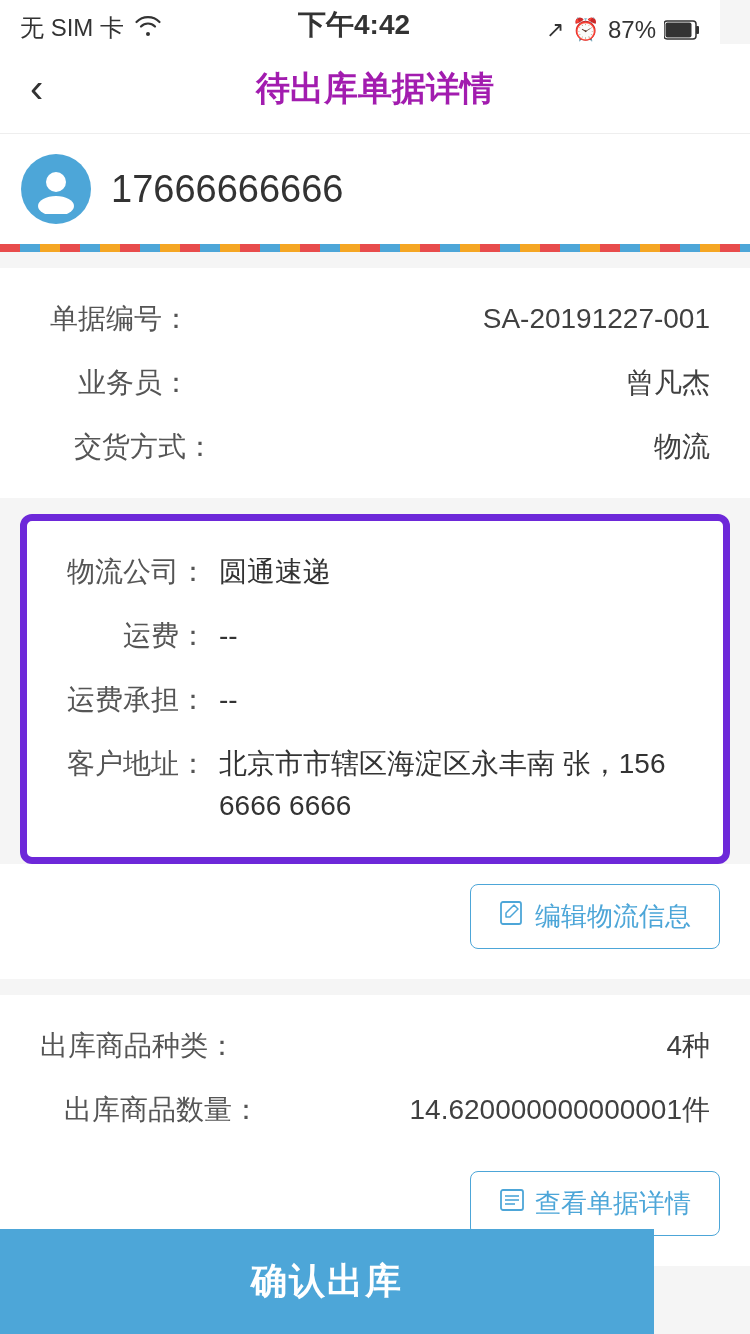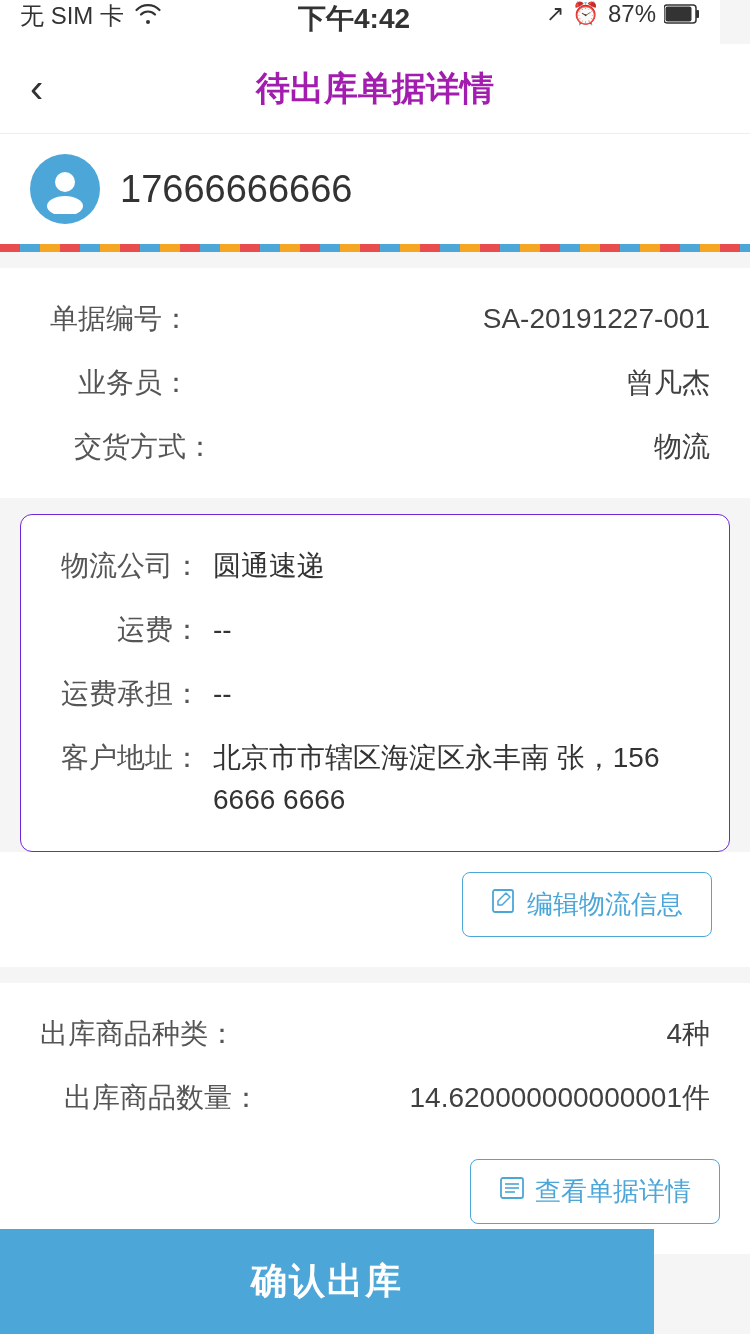--- a/index.html
+++ b/index.html
@@ -13,21 +13,21 @@
       font-size: 28px;
       color: #333;
     }
 
     
     .status-bar {
       width: 720px;
       height: 44px;
       background: #fff;
       display: flex;
-      align-items: flex-start;
+      align-items: flex-end;
       justify-content: space-between;
       padding: 0 20px;
       font-size: 24px;
       font-weight: 500;
     }
     .status-left {
       display: flex;
       align-items: center;
       gap: 10px;
     }
@@ -62,21 +62,21 @@
     }
     .nav-title {
       font-size: 34px;
       font-weight: 600;
       color: #a21caf;
     }
 
     
     .customer-header {
       background: #fff;
-      padding: 20px 30px;
+      padding: 20px 21px;
       display: flex;
       align-items: center;
       gap: 20px;
     }
     .avatar {
       width: 70px;
       height: 70px;
       border-radius: 50%;
       background: #4da6d8;
       display: flex;
@@ -133,21 +133,21 @@
     .info-value {
       color: #404040;
       margin-left: 12px;
       flex: 1;
       text-align: right;
     }
 
     
     .logistics-card {
       background: #fff;
-      border: 1px solid #6d28d9;
+      border: 7px solid #6d28d9;
       border-radius: 12px;
       margin: 16px 20px 0;
       padding: 30px 30px;
     }
 
     .logistics-row {
       display: flex;
       align-items: flex-start;
       margin-bottom: 22px;
       font-size: 28px;
@@ -180,21 +180,21 @@
       align-items: center;
       justify-content: center;
       flex-shrink: 0;
     }
 
     
     .edit-btn-row {
       background: #fff;
       display: flex;
       justify-content: flex-end;
-      padding: 20px 38px 30px;
+      padding: 20px 30px 30px;
     }
     .edit-btn {
       border: 1.5px solid #4da6d8;
       border-radius: 8px;
       padding: 14px 28px;
       color: #4da6d8;
       font-size: 26px;
       display: flex;
       align-items: center;
       gap: 10px;

